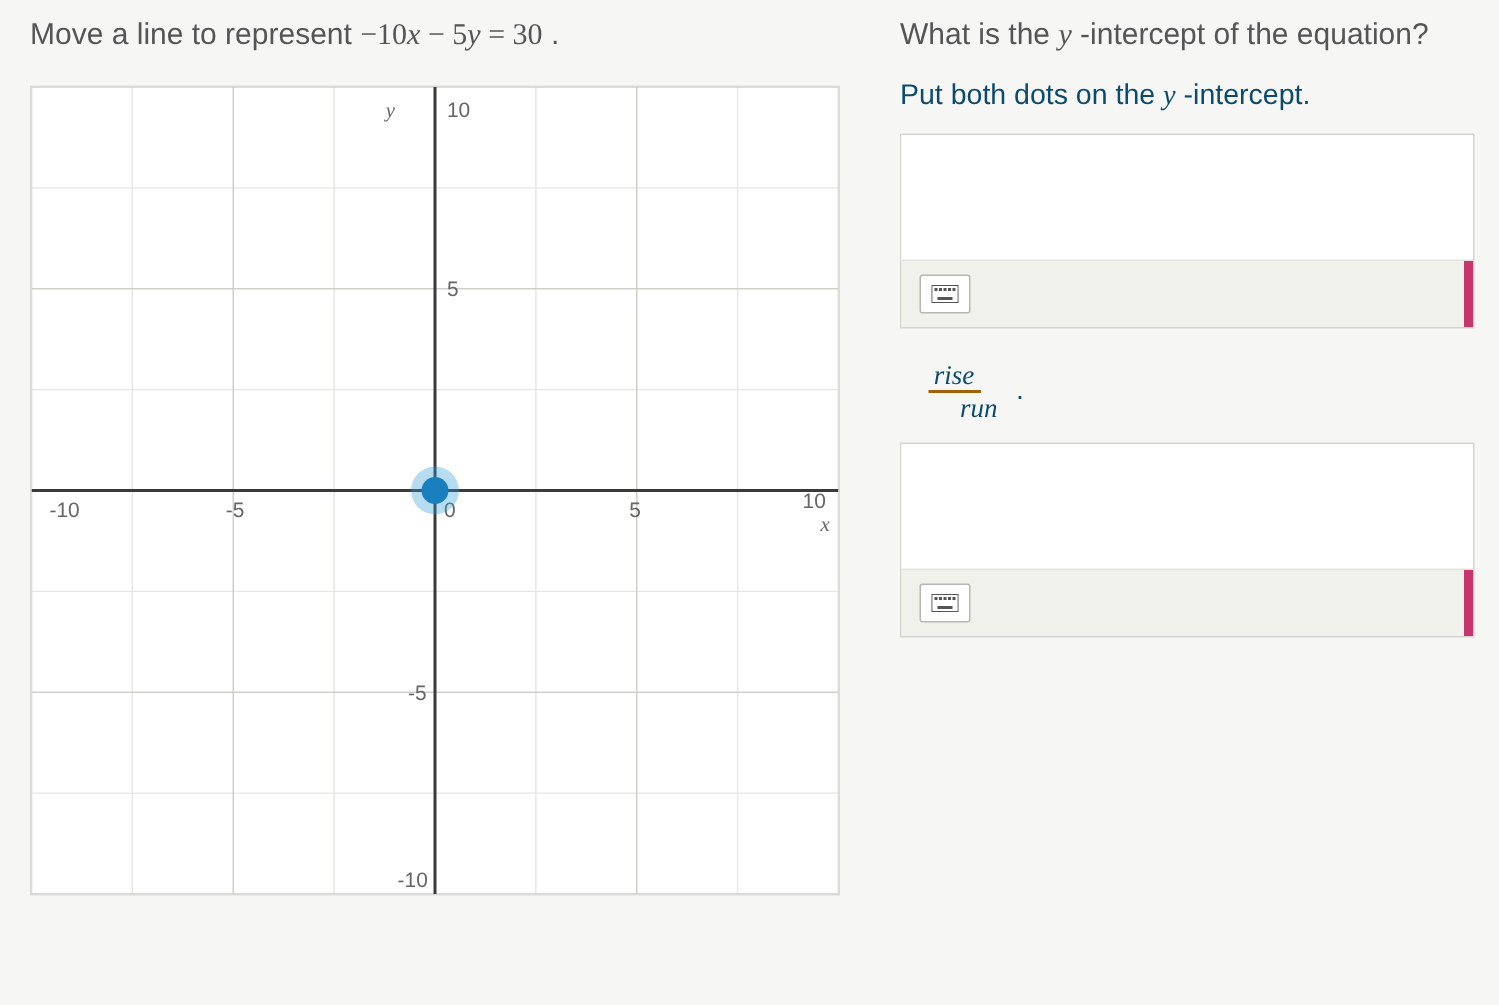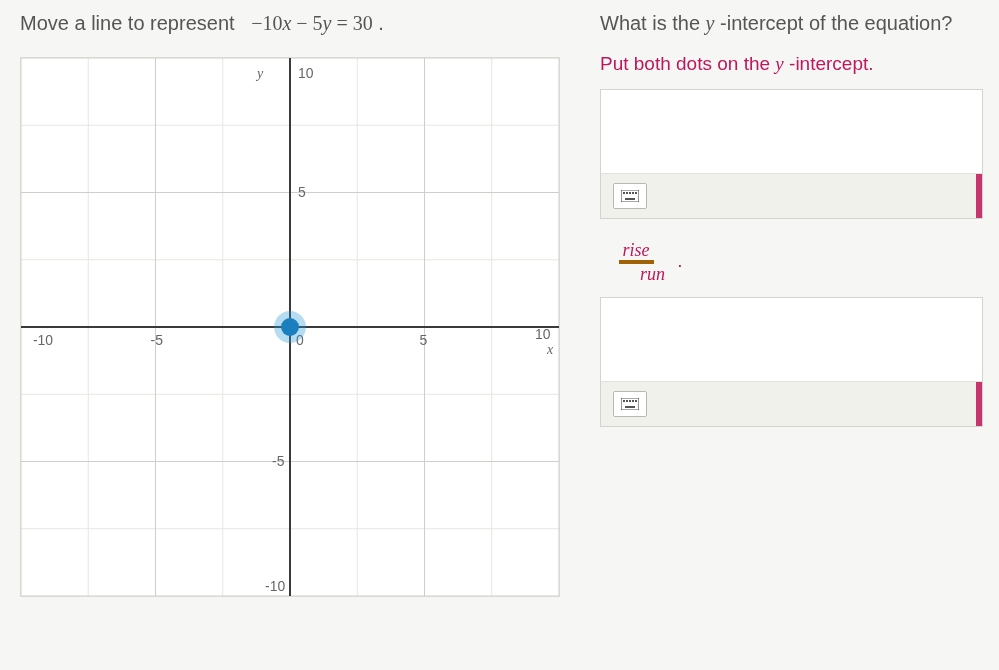--- a/index.html
+++ b/index.html
@@ -28,38 +28,38 @@
     flex-direction: column;
     padding-left: 20px;
     padding-right: 16px;
   }
   .prompt {
     font-size: 20px;
     color: #555;
     margin-bottom: 22px;
   }
   .math-italic { font-style: italic; font-family: 'Times New Roman', serif; }
-  .math-expr { font-family: 'Times New Roman', serif; margin-left: 11px; }
+  .math-expr { font-family: 'Times New Roman', serif; }
   .graph-wrap {
     width: 540px;
     height: 540px;
     background: #fff;
     border: 1px solid #d9d9d5;
     position: relative;
   }
   .graph-svg { width: 100%; height: 100%; display: block; }
   .right-text {
     font-size: 20px;
     color: #555;
     margin-top: 0;
     margin-bottom: 18px;
   }
   .sub-text {
     font-size: 19px;
-    color: #be185d;
+    color: #0c4a6e;
     margin-bottom: 14px;
   }
   .answer-box {
     border: 1px solid #d4d4cf;
     background: #fafaf7;
     height: 130px;
     margin-bottom: 22px;
     position: relative;
     display: flex;
     flex-direction: column;
@@ -92,21 +92,21 @@
     display: inline-flex;
     flex-direction: column;
     align-items: center;
     vertical-align: middle;
     font-style: italic;
     font-family: 'Times New Roman', serif;
     font-size: 18px;
     line-height: 1;
     margin: 0 3px;
   }
-  .frac .num { border-bottom: 4px solid #a16207; padding: 0 4px 1px; }
+  .frac .num { border-bottom: 2px solid #a16207; padding: 0 4px 1px; }
   .frac .den { padding: 1px 4px 0; margin-left: 33px; }
   .edge-accent {
     position: absolute;
     right: 0;
     width: 6px;
     height: 44px;
     background: #c7356e;
   }
 </style>
 </head>

